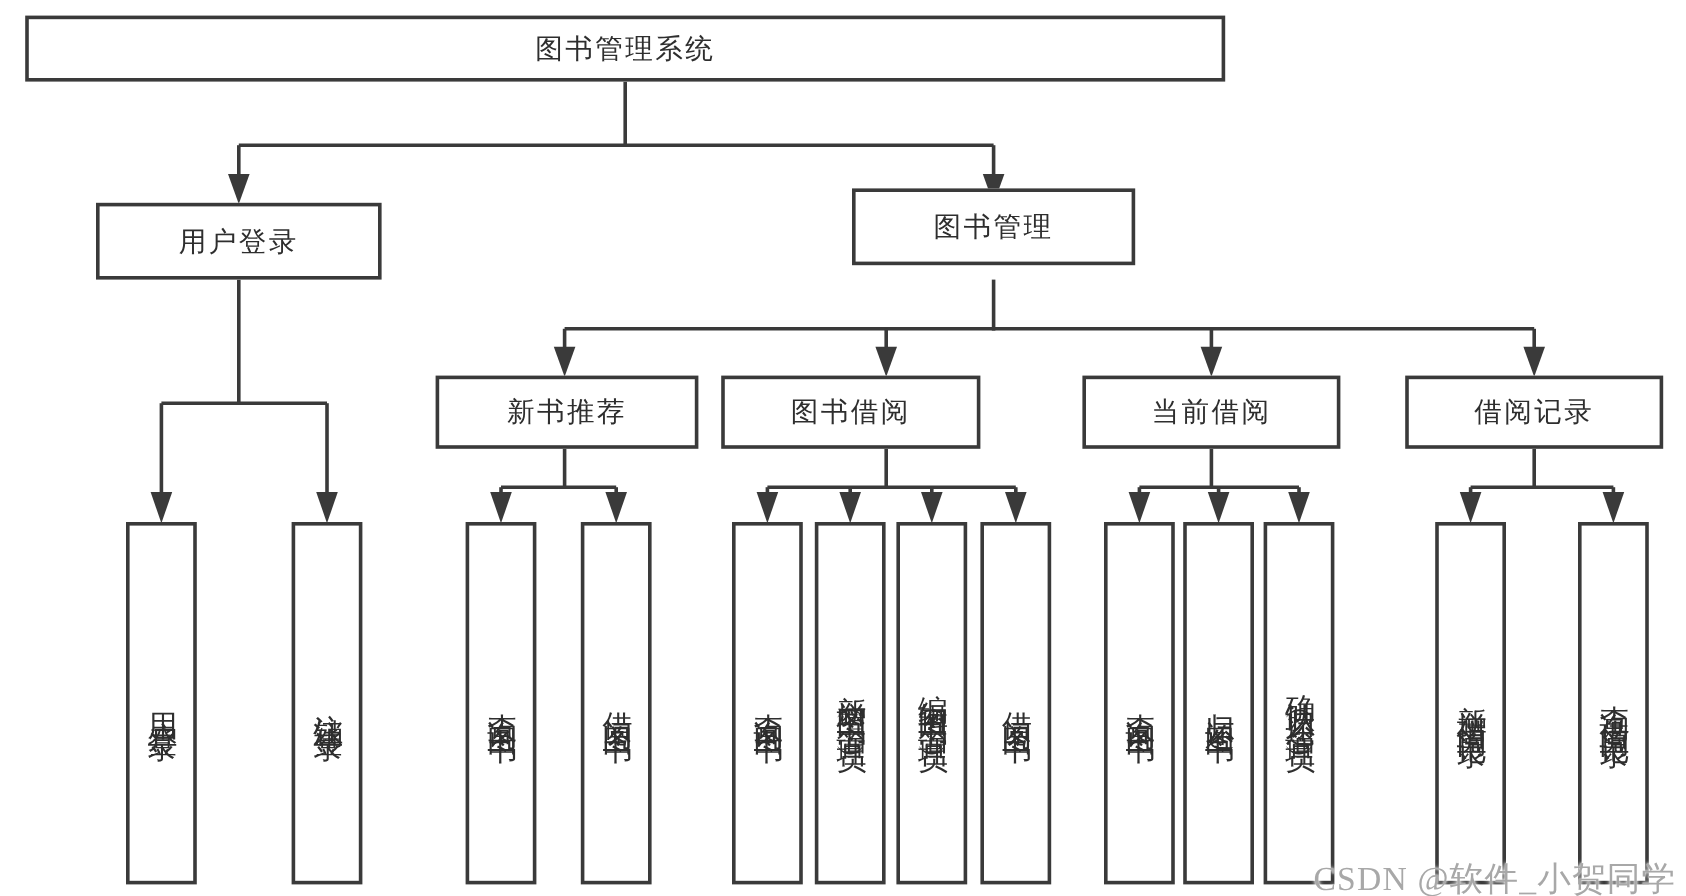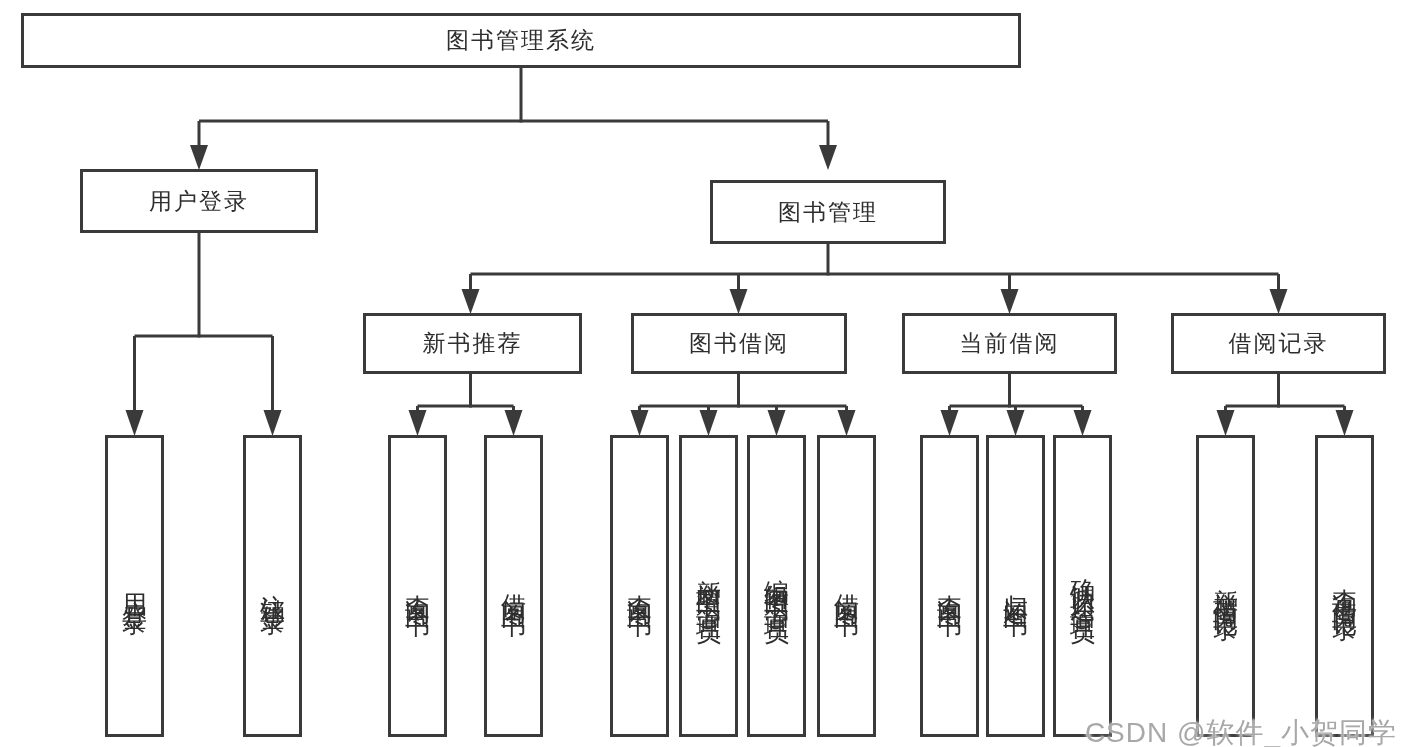--- a/index.html
+++ b/index.html
@@ -5,21 +5,21 @@
   :root{
     --line:#3a3a3a;
     --text:#2e2e2e;
     --wm:#a8a8a8;
   }
   html,body{margin:0;padding:0;background:#ffffff;}
   .canvas{
     position:relative;
     width:1405px;height:747px;
     background:#ffffff;
-    font-family:Liberation Sans, sans-serif;
+    font-family:Liberation Serif, serif;
     overflow:hidden;
   }
   .wires{position:absolute;left:0;top:0;z-index:1;}
   .box{
     position:absolute;
     box-sizing:border-box;
     border:3px solid var(--line);
     background:#ffffff;
     display:flex;align-items:center;justify-content:center;
     color:var(--text);
@@ -132,28 +132,28 @@
     </g>
   </svg>
 
   <div class="box root" style="left:21px;top:13px;width:1000px;height:55px;">
     <span class="hlabel">图书管理系统</span>
   </div>
 
   <div class="box" style="left:80px;top:169px;width:238px;height:64px;">
     <span class="hlabel">用户登录</span>
   </div>
-  <div class="box" style="left:710px;top:180px;width:236px;height:64px;">
+  <div class="box" style="left:710px;top:157px;width:236px;height:64px;">
     <span class="hlabel">图书管理</span>
   </div>
 
   <div class="box" style="left:363px;top:313px;width:219px;height:61px;">
     <span class="hlabel">新书推荐</span>
   </div>
-  <div class="box" style="left:631px;top:313px;width:216px;height:61px;">
+  <div class="box" style="left:601px;top:313px;width:216px;height:61px;">
     <span class="hlabel">图书借阅</span>
   </div>
   <div class="box" style="left:902px;top:313px;width:215px;height:61px;">
     <span class="hlabel">当前借阅</span>
   </div>
   <div class="box" style="left:1171px;top:313px;width:215px;height:61px;text-align:center;">
     <span class="hlabel">借阅记录</span>
   </div>
 
   <div class="box leaf" style="left:105px;">

